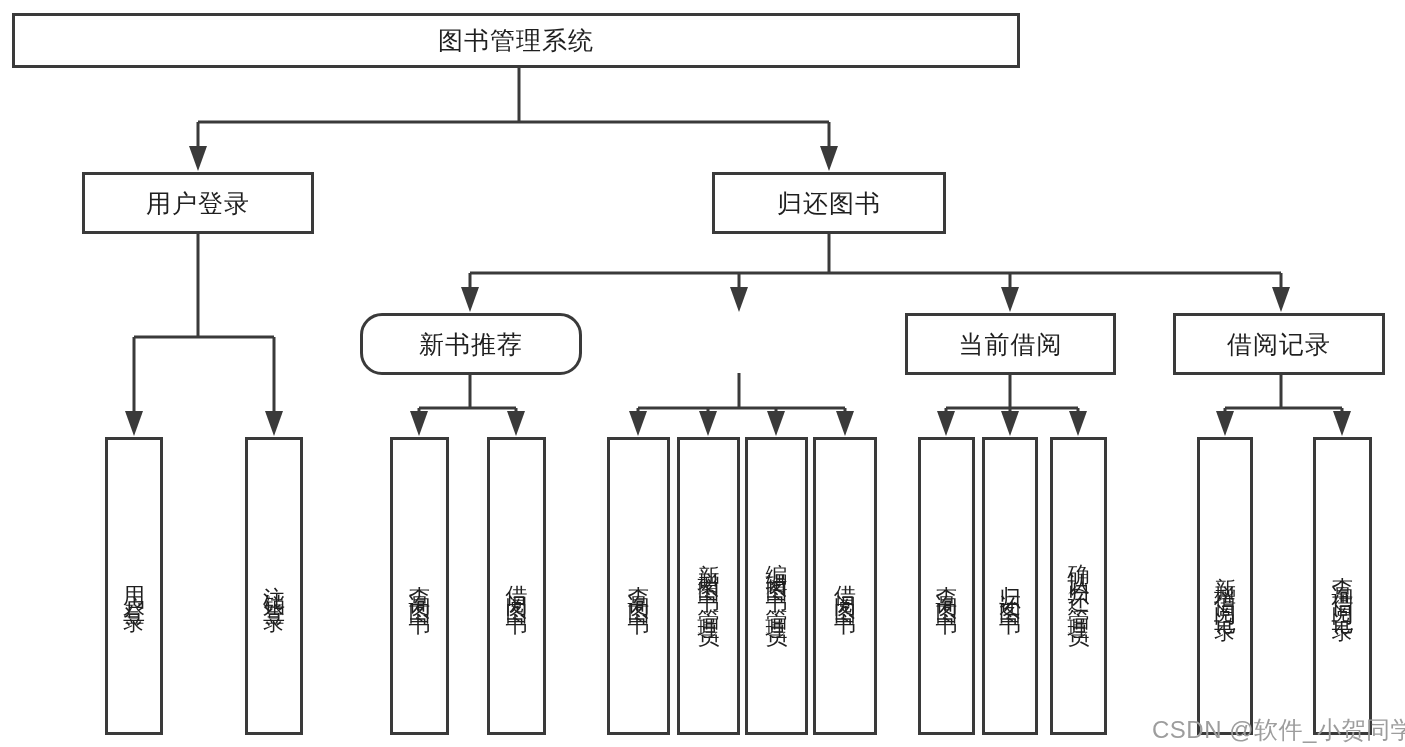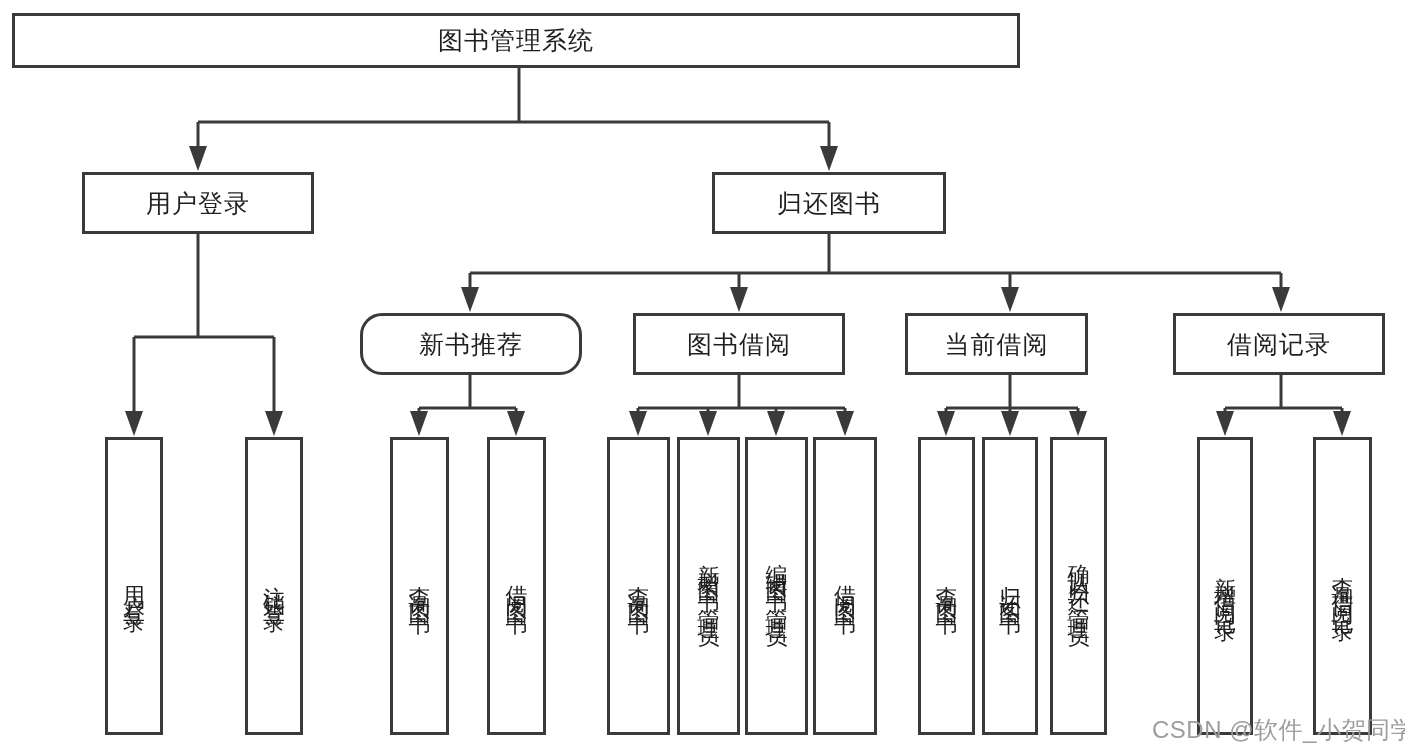--- a/index.html
+++ b/index.html
@@ -64,21 +64,21 @@
     letter-spacing: 0.5px;
     z-index: 5;
     white-space: nowrap;
   }
   
   #root-node      { left: 12px;   top: 13px;  width: 1008px; height: 55px; }
   #n-user-login   { left: 82px;   top: 172px; width: 232px;  height: 62px; }
   #n-book-mgmt    { left: 712px;  top: 172px; width: 234px;  height: 62px; }
   #n-new-book     { left: 360px;  top: 313px; width: 222px;  height: 62px; border-radius: 22px; }
   #n-borrow       { left: 633px;  top: 313px; width: 212px;  height: 62px; }
-  #n-current      { left: 905px;  top: 313px; width: 183px;  height: 62px; }
+  #n-current      { left: 905px;  top: 313px; width: 211px;  height: 62px; }
   #n-records      { left: 1173px; top: 313px; width: 212px;  height: 62px; }
   #l-a1 { left: 105px;  width: 58px; }
   #l-a2 { left: 245px;  width: 58px; }
   #l-b1 { left: 390px;  width: 59px; }
   #l-b2 { left: 487px;  width: 59px; }
   #l-c1 { left: 607px;  width: 63px; }
   #l-c2 { left: 677px;  width: 63px; }
   #l-c3 { left: 745px;  width: 63px; }
   #l-c4 { left: 813px;  width: 64px; }
   #l-d1 { left: 918px;  width: 57px; }
@@ -142,23 +142,20 @@
   <div id="n-user-login" class="hbox">
     <span>用户登录</span>
   </div>
   <div id="n-book-mgmt" class="hbox">
     <span>归还图书</span>
   </div>
 
   <div id="n-new-book" class="hbox">
     <span>新书推荐</span>
   </div>
-  <div id="n-borrow" class="hbox">
-    <span>图书借阅</span>
-  </div>
   <div id="n-current" class="hbox">
     <span>当前借阅</span>
   </div>
   <div id="n-records" class="hbox">
     <span>借阅记录</span>
   </div>
 
   <div id="l-a1" class="vbox">
     <span class="vtext">用户登录</span>
   </div>

